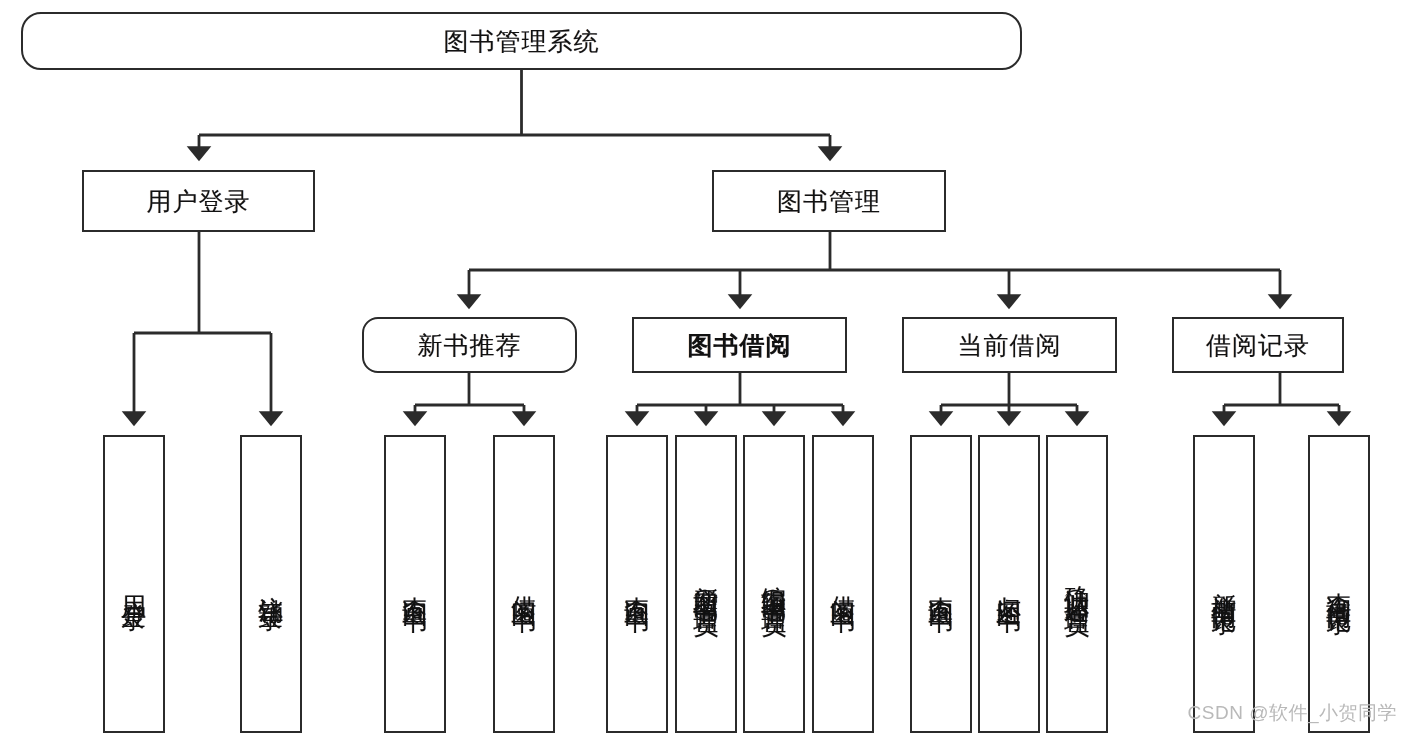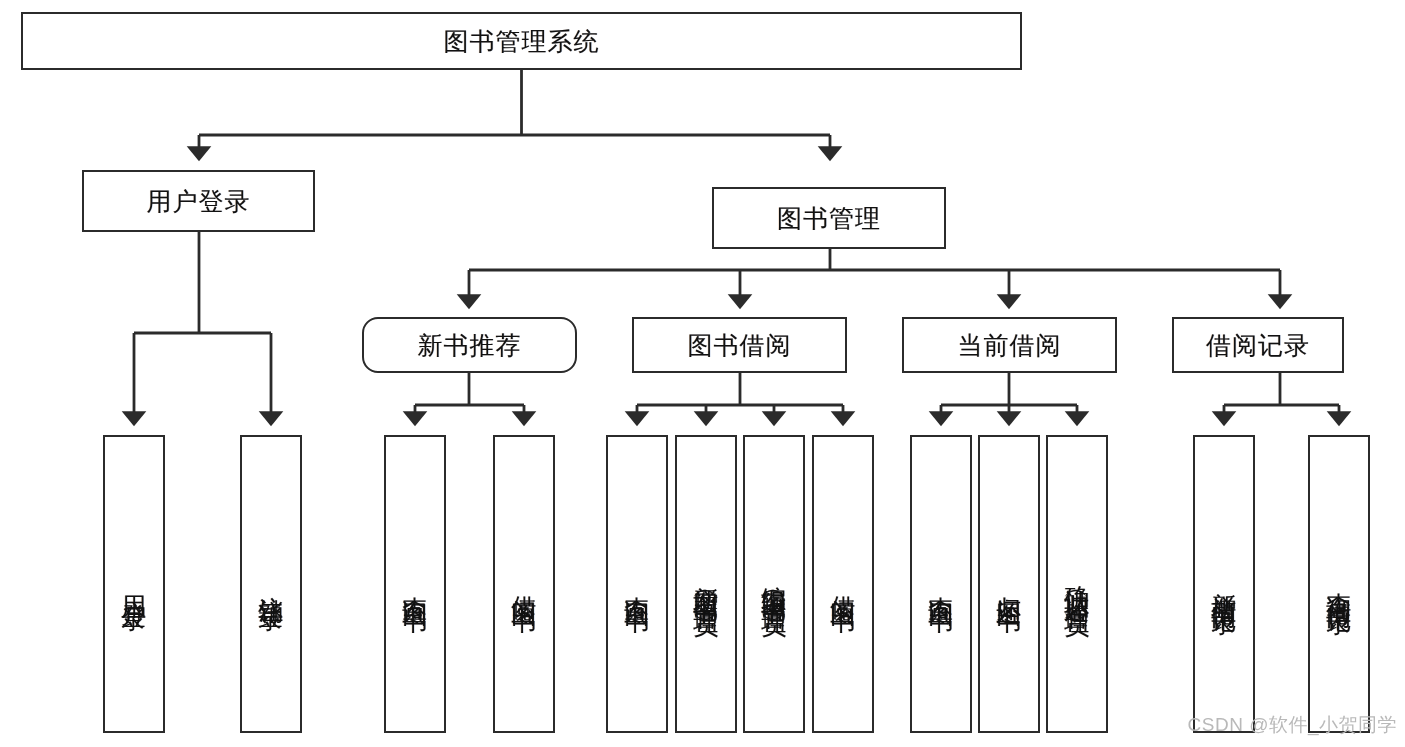--- a/index.html
+++ b/index.html
@@ -58,21 +58,21 @@
     font-size:25px;
     line-height:1.22;
     letter-spacing:4px;
     color:#111111;
     white-space:nowrap;
     text-shadow:0.6px 0 0 rgba(120,150,200,0.45), -0.6px 0 0 rgba(200,130,60,0.35);
   }
   .watermark{
     position:absolute;
     right:8px;
-    bottom:9px;
+    bottom:21px;
     font-size:19px;
     color:#b9b9b9;
     letter-spacing:0.5px;
     z-index:3;
     white-space:nowrap;
   }
 </style>
 </head>
 <body>
 
@@ -121,37 +121,37 @@
       <path d="M1009,405 L1009,423" marker-end="url(#arrowhead)"></path>
       <path d="M1077,405 L1077,423" marker-end="url(#arrowhead)"></path>
 
       <path d="M1280,373 L1280,405"></path>
       <path d="M1224,405 L1339,405"></path>
       <path d="M1224,405 L1224,423" marker-end="url(#arrowhead)"></path>
       <path d="M1339,405 L1339,423" marker-end="url(#arrowhead)"></path>
     </g>
   </svg>
 
-  <div class="node" style="left:21px;top:12px;width:1001px;height:58px;">
+  <div class="node" style="left:21px;top:12px;width:1001px;height:58px;border-radius:20px;">
     <span class="label">图书管理系统</span>
   </div>
 
   <div class="node" style="left:82px;top:170px;width:233px;height:62px;">
     <span class="label">用户登录</span>
   </div>
 
-  <div class="node" style="left:712px;top:170px;width:234px;height:62px;margin-top:17px;">
+  <div class="node" style="left:712px;top:170px;width:234px;height:62px;">
     <span class="label">图书管理</span>
   </div>
 
   <div class="node" style="left:362px;top:317px;width:215px;height:56px;border-radius:16px;">
     <span class="label">新书推荐</span>
   </div>
 
-  <div class="node" style="left:632px;top:317px;width:215px;height:56px;">
+  <div class="node" style="left:632px;top:317px;width:215px;height:56px;font-weight:bold;">
     <span class="label">图书借阅</span>
   </div>
 
   <div class="node" style="left:902px;top:317px;width:215px;height:56px;">
     <span class="label">当前借阅</span>
   </div>
 
   <div class="node" style="left:1172px;top:317px;width:172px;height:56px;">
     <span class="label">借阅记录</span>
   </div>

